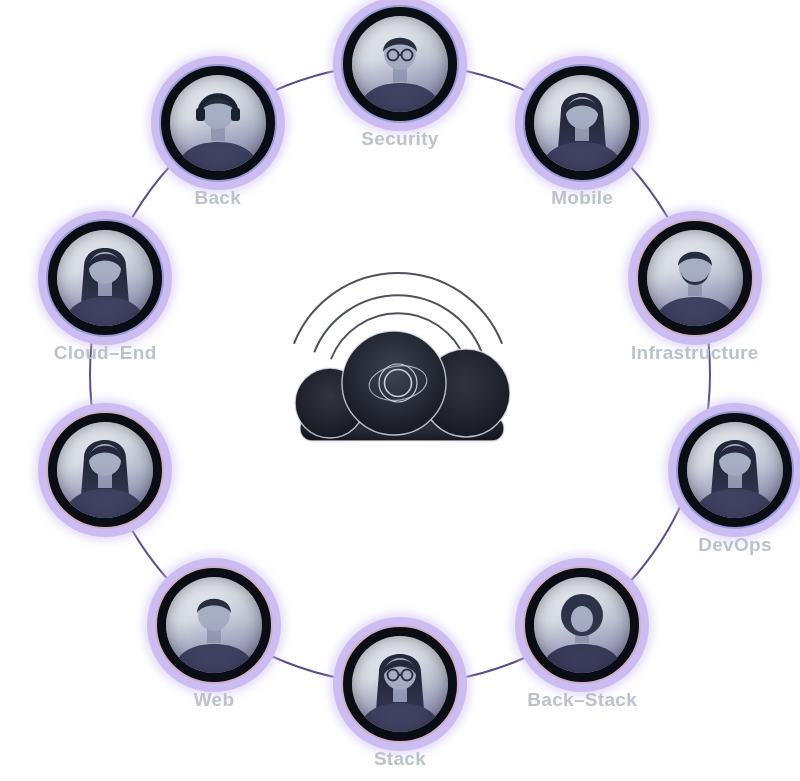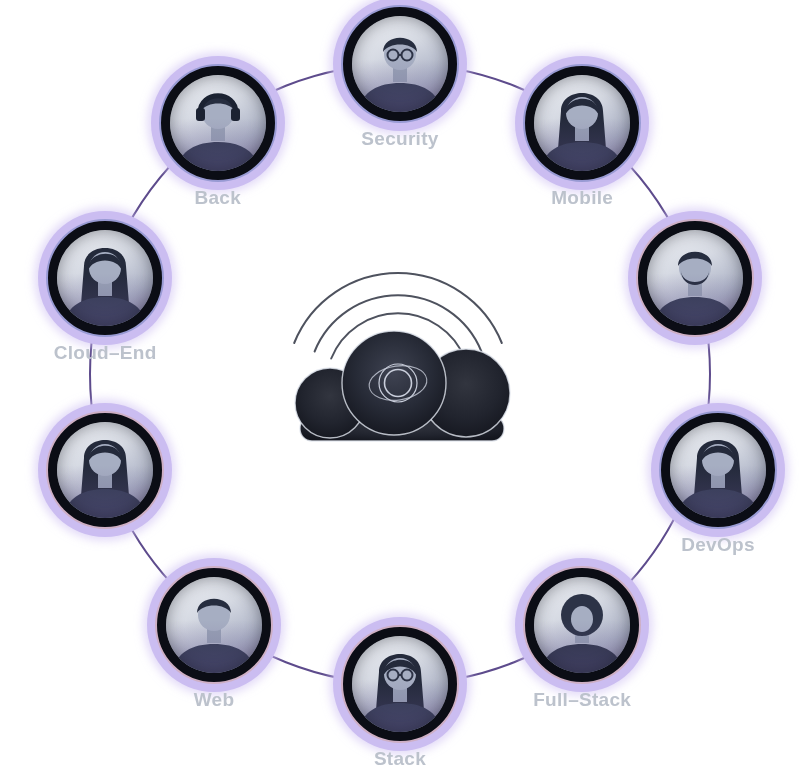--- a/index.html
+++ b/index.html
@@ -109,43 +109,44 @@
       <div class="node" style="left: 694.828px; top: 278.205px; box-shadow: rgba(211, 154, 130, 0.4) 0px 0px 0px 2px, rgb(203, 189, 241) 0px 0px 0px 10px, rgba(205, 192, 242, 0.55) 0px 0px 9px 14px;">
         <div class="photo">
           <svg viewBox="0 0 96 96">
             <rect x="41" y="48" width="14" height="18" fill="#97a0b4"></rect>
             <path d="M7,96 C9,75 27,67 48,67 C69,67 87,75 89,96 Z" fill="#333b52"></path>
             <circle cx="48" cy="38" r="16" fill="#a6aec2"></circle>
             <path d="M34,40 C34,56 62,56 62,40 C62,60 34,60 34,40 Z" fill="#262d3f"></path>
             <path d="M31,36 C31,17 65,17 65,36 C59,26 37,26 31,36 Z" fill="#262d3f"></path>
           </svg>
         </div>
-      </div>
-      <div class="node" style="left: 718px; top: 469.795px; box-shadow: rgba(74, 102, 168, 0.4) 0px 0px 0px 2px, rgb(203, 189, 241) 0px 0px 0px 10px, rgba(205, 192, 242, 0.55) 0px 0px 9px 14px; text-decoration: underline;">
+        <div class="label">Infrastructure</div>
+      </div>
+      <div class="node" style="left: 735px; top: 469.795px; box-shadow: rgba(74, 102, 168, 0.4) 0px 0px 0px 2px, rgb(203, 189, 241) 0px 0px 0px 10px, rgba(205, 192, 242, 0.55) 0px 0px 9px 14px; text-decoration: underline;">
         <div class="photo">
           <svg viewBox="0 0 96 96">
             <path d="M27,36 C27,12 69,12 69,36 L72,74 C60,67 36,67 24,74 Z" fill="#242a3b"></path>
             <rect x="41" y="48" width="14" height="18" fill="#97a0b4"></rect>
             <path d="M7,96 C9,75 27,67 48,67 C69,67 87,75 89,96 Z" fill="#333b52"></path>
             <circle cx="48" cy="38" r="16" fill="#a6aec2"></circle>
             <path d="M31,41 C29,19 67,17 65,41 C61,27 35,27 31,41 Z" fill="#242a3b"></path>
           </svg>
         </div>
         <div class="label">DevOps</div>
       </div>
       <div class="node" style="left: 582.213px; top: 624.795px; box-shadow: rgba(211, 154, 130, 0.4) 0px 0px 0px 2px, rgb(203, 189, 241) 0px 0px 0px 10px, rgba(205, 192, 242, 0.55) 0px 0px 9px 14px;">
         <div class="photo">
           <svg viewBox="0 0 96 96">
             <rect x="41" y="48" width="14" height="18" fill="#97a0b4"></rect>
             <path d="M7,96 C9,75 27,67 48,67 C69,67 87,75 89,96 Z" fill="#2c3347"></path>
             <circle cx="48" cy="38" r="21" fill="#2c3347"></circle>
             <ellipse cx="48" cy="42" rx="11" ry="13" fill="#a6aec2"></ellipse>
           </svg>
         </div>
-        <div class="label">Full–Stack</div>
+        <div class="label">Back–Stack</div>
       </div>
       <div class="node" style="left: 400px; top: 684px; box-shadow: rgba(211, 154, 130, 0.4) 0px 0px 0px 2px, rgb(203, 189, 241) 0px 0px 0px 10px, rgba(205, 192, 242, 0.55) 0px 0px 9px 14px;">
         <div class="photo">
           <svg viewBox="0 0 96 96">
             <path d="M27,36 C27,12 69,12 69,36 L72,74 C60,67 36,67 24,74 Z" fill="#242a3b"></path>
             <rect x="41" y="48" width="14" height="18" fill="#97a0b4"></rect>
             <path d="M7,96 C9,75 27,67 48,67 C69,67 87,75 89,96 Z" fill="#333b52"></path>
             <circle cx="48" cy="38" r="16" fill="#a6aec2"></circle>
             <path d="M31,41 C29,19 67,17 65,41 C61,27 35,27 31,41 Z" fill="#242a3b"></path>
             <g stroke="#2c3245" stroke-width="2" fill="none">

